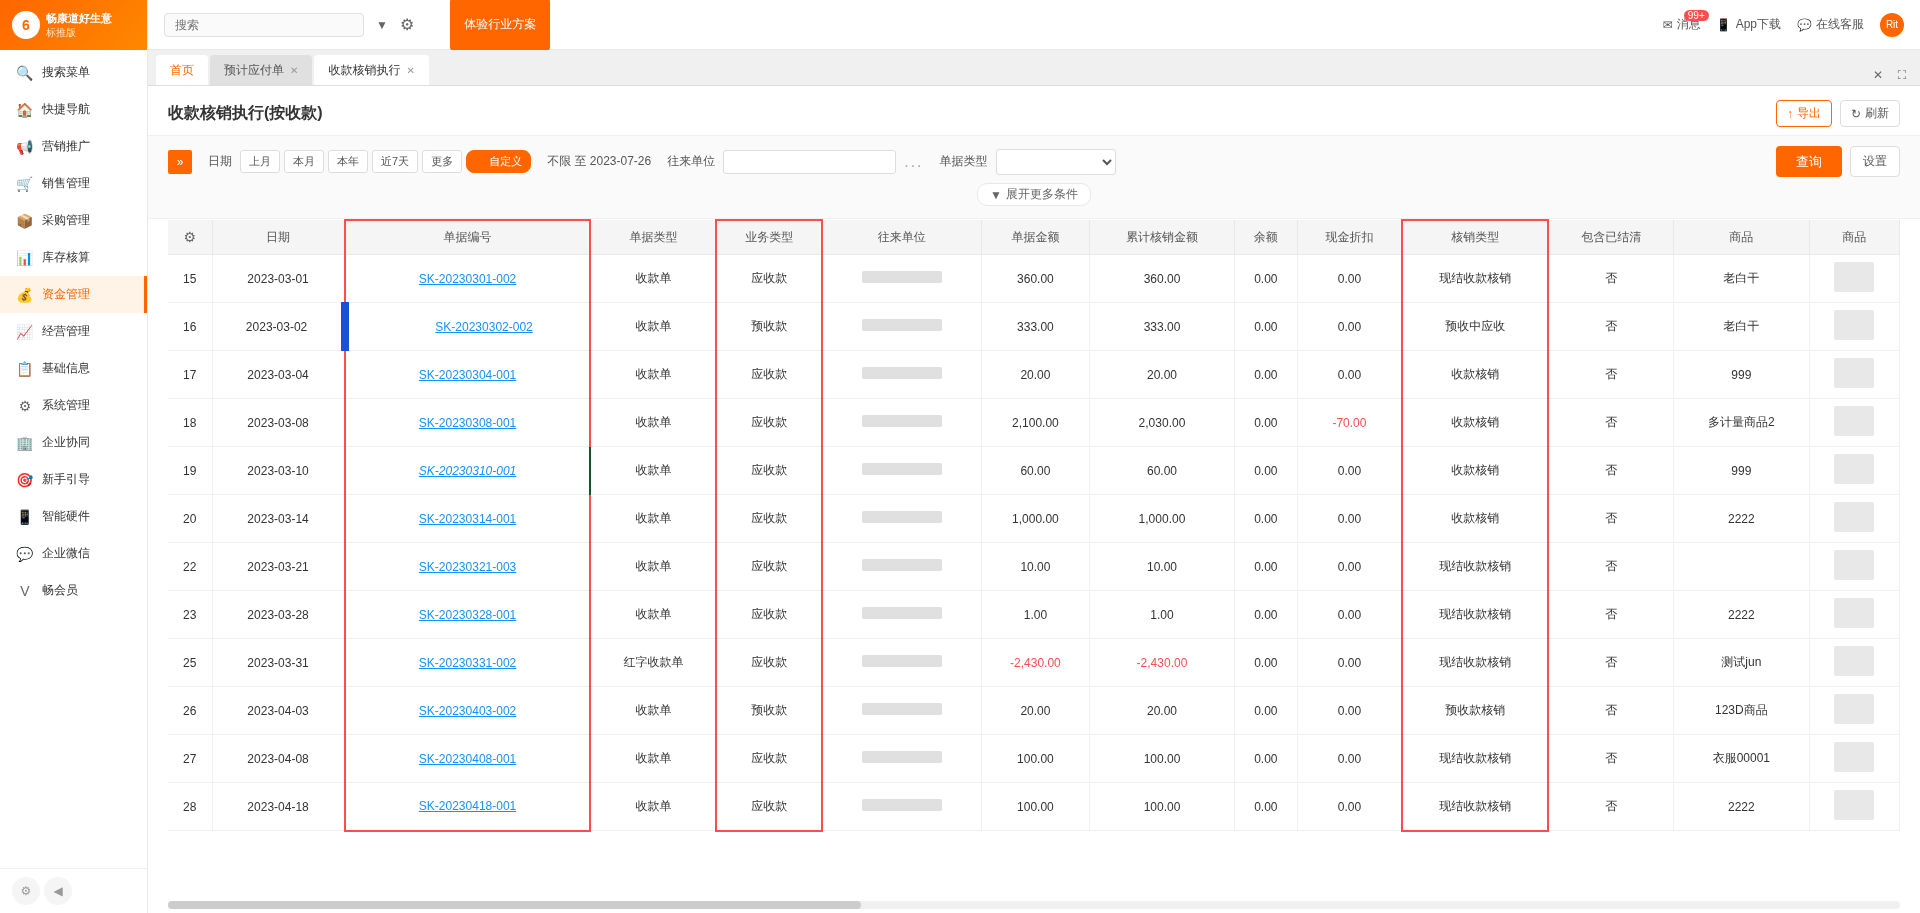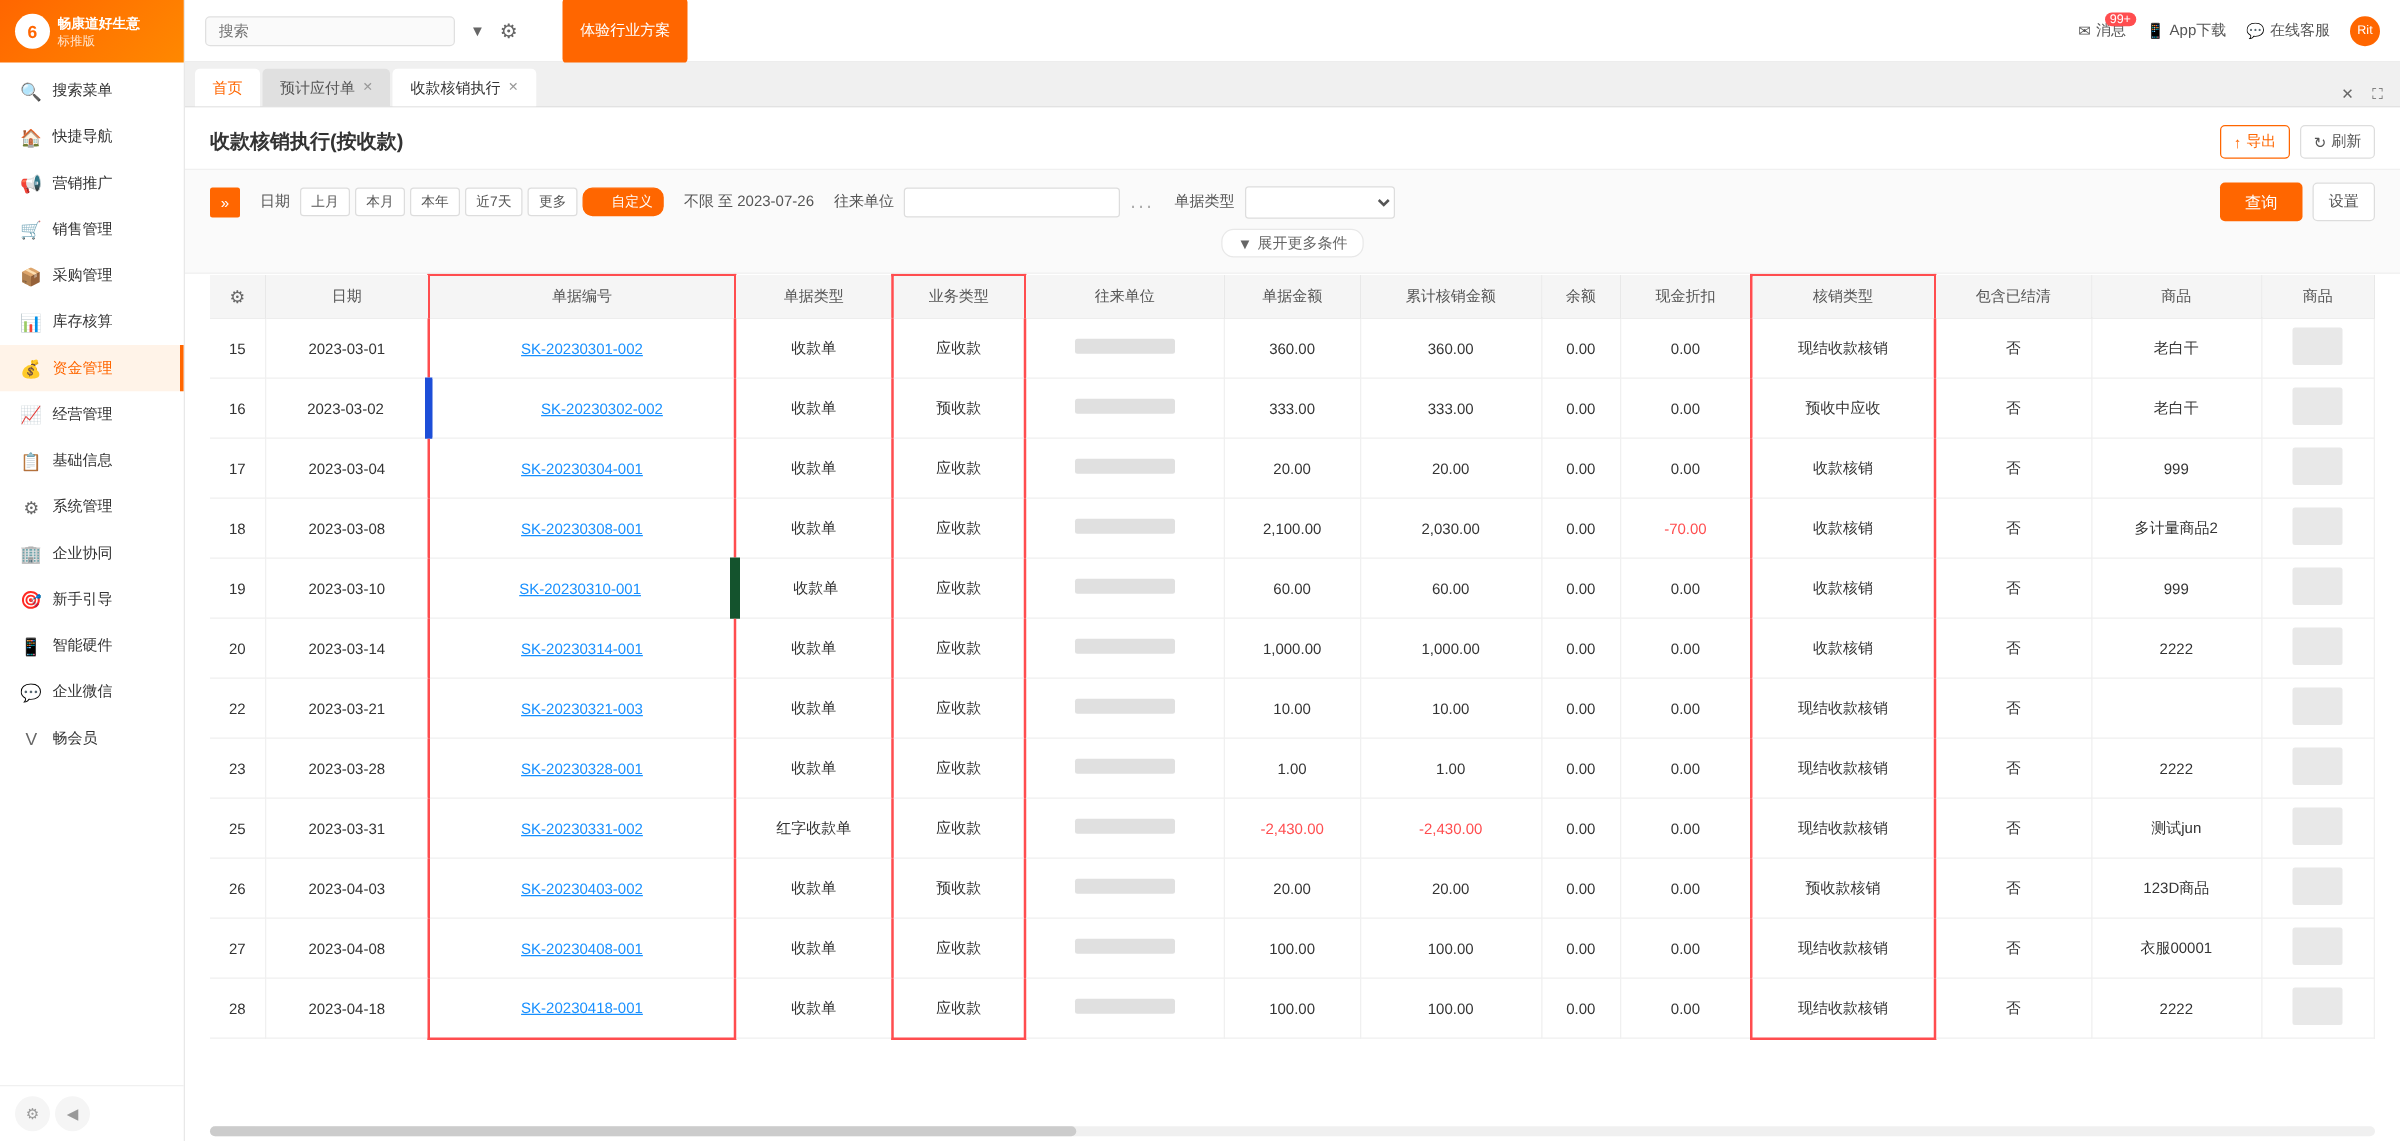--- a/index.html
+++ b/index.html
@@ -301,21 +301,21 @@
       <td>0.00</td>
       <td>0.00</td>
       <td style="border-left:2px solid #ff4d4f;border-right:2px solid #ff4d4f;">现结收款核销</td>
       <td>否</td>
       <td>老白干</td>
       <td><span style="display:inline-block;width:40px;height:30px;background:#e8e8e8;border-radius:2px;"></span></td>
     </tr>
             <tr>
       <td>16</td>
       <td>2023-03-02</td>
-      <td style="border-left:6px solid #1d4ed8;border-right:2px solid #ff4d4f;padding-left:36px;">
+      <td style="border-left:8px solid #1d4ed8;border-right:2px solid #ff4d4f;padding-left:36px;">
         <span class="link-cell">SK-20230302-002</span>
       </td>
       <td>收款单</td>
       <td style="border-left:2px solid #ff4d4f;border-right:2px solid #ff4d4f;">预收款</td>
       <td><span style="display:inline-block;width:80px;height:12px;background:#e0e0e0;border-radius:2px;"></span></td>
       <td>333.00</td>
       <td>333.00</td>
       <td>0.00</td>
       <td>0.00</td>
       <td style="border-left:2px solid #ff4d4f;border-right:2px solid #ff4d4f;">预收中应收</td>
@@ -355,21 +355,21 @@
       <td>0.00</td>
       <td class="negative">-70.00</td>
       <td style="border-left:2px solid #ff4d4f;border-right:2px solid #ff4d4f;">收款核销</td>
       <td>否</td>
       <td>多计量商品2</td>
       <td><span style="display:inline-block;width:40px;height:30px;background:#e8e8e8;border-radius:2px;"></span></td>
     </tr>
             <tr>
       <td>19</td>
       <td>2023-03-10</td>
-      <td style="border-left:2px solid #ff4d4f;border-right:8px solid #14532d;">
+      <td style="border-left:2px solid #ff4d4f;border-right:2px solid #14532d;font-style:italic;">
         <span class="link-cell">SK-20230310-001</span>
       </td>
       <td>收款单</td>
       <td style="border-left:2px solid #ff4d4f;border-right:2px solid #ff4d4f;">应收款</td>
       <td><span style="display:inline-block;width:80px;height:12px;background:#e0e0e0;border-radius:2px;"></span></td>
       <td>60.00</td>
       <td>60.00</td>
       <td>0.00</td>
       <td>0.00</td>
       <td style="border-left:2px solid #ff4d4f;border-right:2px solid #ff4d4f;">收款核销</td>

